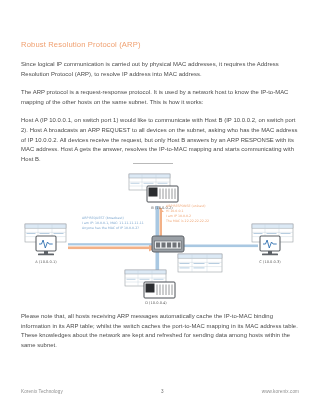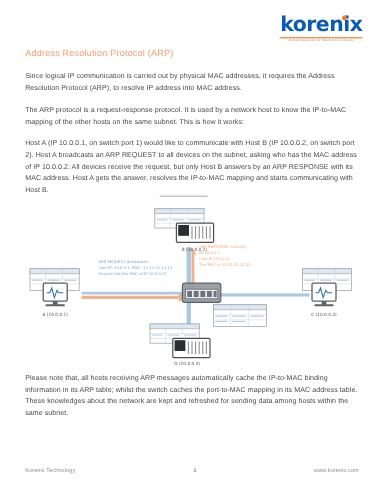--- a/index.html
+++ b/index.html
@@ -122,30 +122,23 @@
     letter-spacing: 0.1px;
   }
   .footer .pg { color: #6d6d6d; }
   .footer .url { color: #8d8d8d; }
 </style>
 </head>
 <body>
 
 <div class="page">
 
-  <div class="header">
-    <span class="logo-wrap">
-      <span class="logo-text">korenix</span>
-      <span class="logo-dot"></span>
-      <span class="logo-tagline">Robust Networks for Harsh Environments</span>
-    </span>
-  </div>
 
   <div class="content">
-    <h1 class="doc-title">Address Resolution Protocol (ARP)</h1>
+    <h1 class="doc-title">Robust Resolution Protocol (ARP)</h1>
     <p class="para">Since logical IP communication is carried out by physical MAC addresses, it requires the Address Resolution Protocol (ARP), to resolve IP address into MAC address.</p>
     <p class="para">The ARP protocol is a request-response protocol. It is used by a network host to know the IP-to-MAC mapping of the other hosts on the same subnet. This is how it works:</p>
     <p class="para">Host A (IP 10.0.0.1, on switch port 1) would like to communicate with Host B (IP 10.0.0.2, on switch port 2). Host A broadcasts an ARP REQUEST to all devices on the subnet, asking who has the MAC address of IP 10.0.0.2. All devices receive the request, but only Host B answers by an ARP RESPONSE with its MAC address. Host A gets the answer, resolves the IP-to-MAC mapping and starts communicating with Host B.</p>
   </div>
 
   <div class="rule"></div>
 
   <div class="diagram">
     <svg class="dg-svg" width="280" height="128" viewBox="0 0 280 128" xmlns="http://www.w3.org/2000/svg">
 

